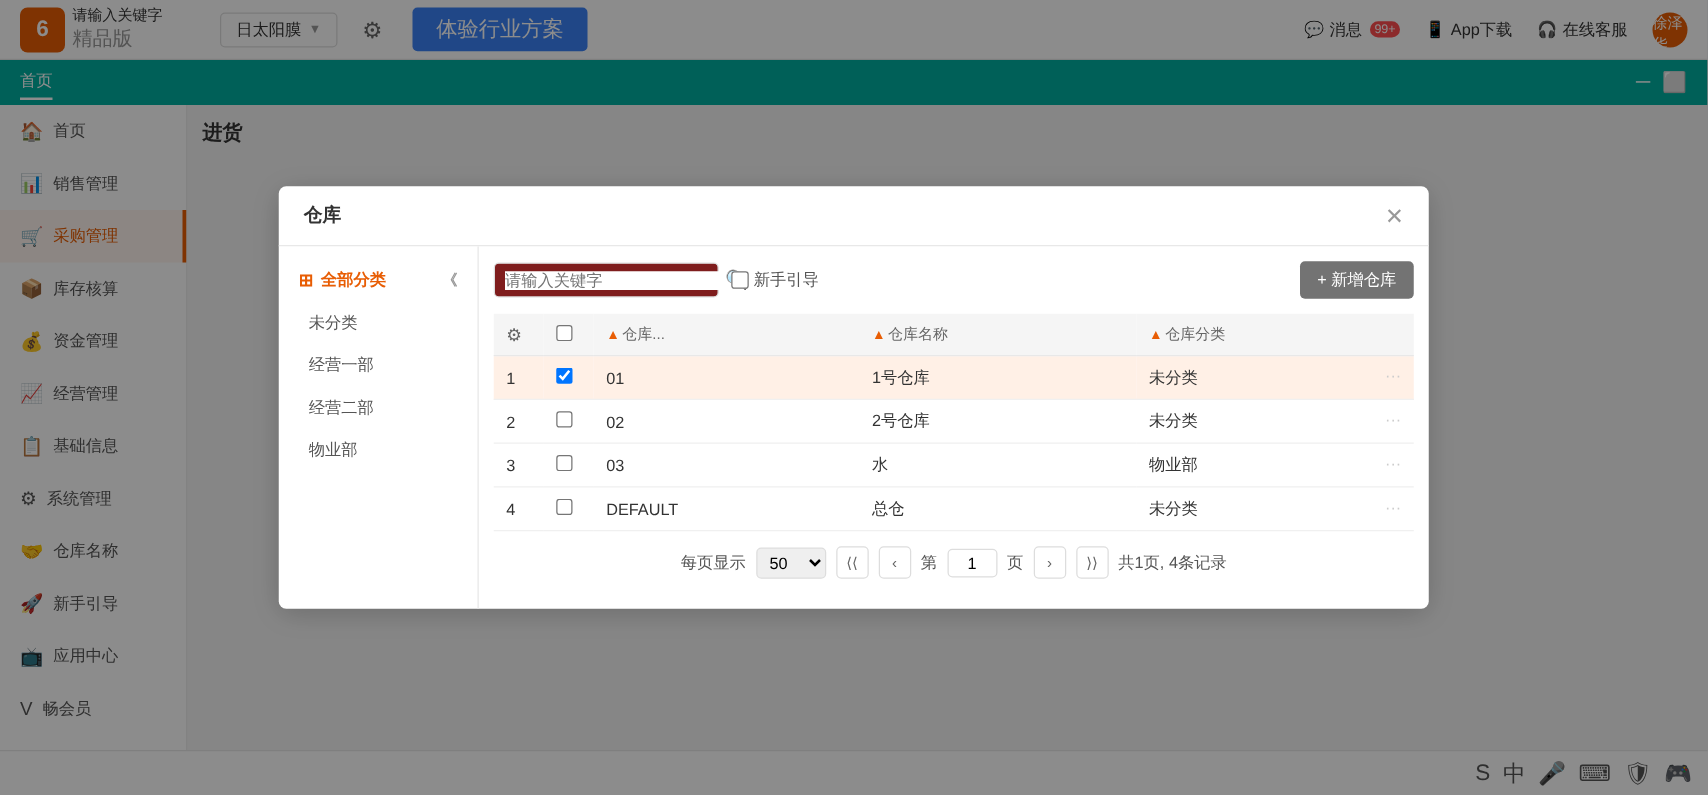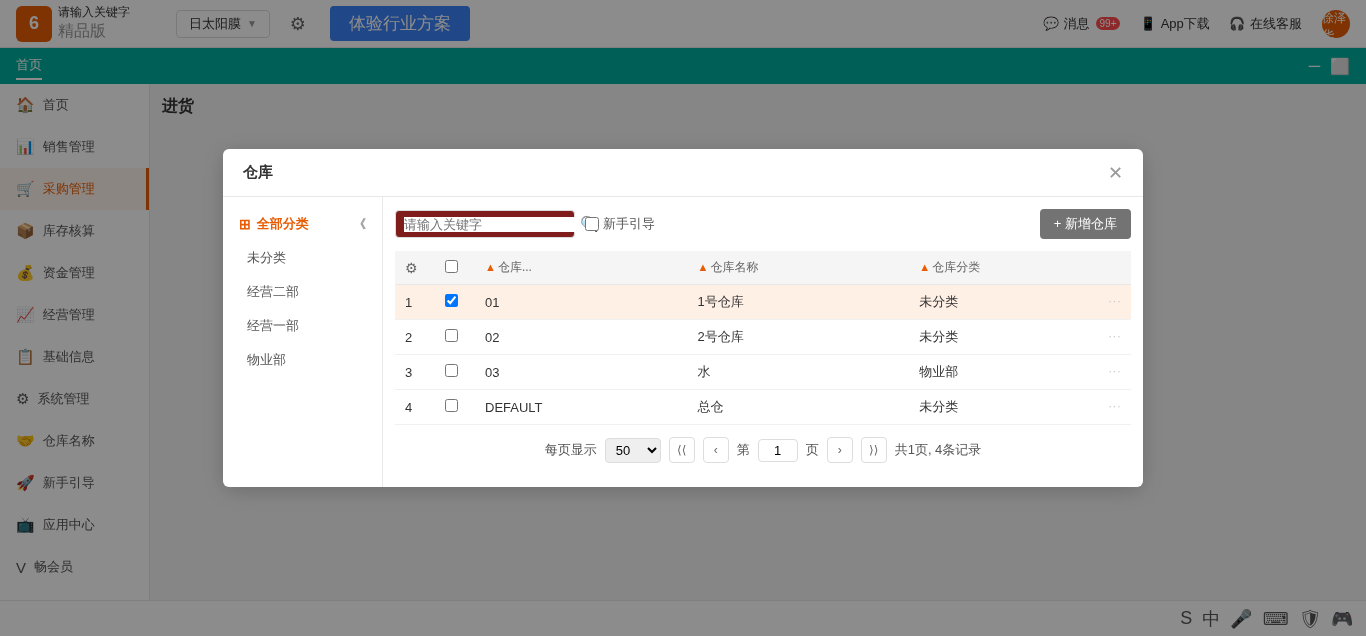--- a/index.html
+++ b/index.html
@@ -501,22 +501,22 @@
 
     <div class="modal-body">
 
       <div class="category-sidebar">
         <div class="cat-header">
           <span class="cat-grid-icon">⊞</span>
           <span>全部分类</span>
           <span class="cat-collapse-btn">《</span>
         </div>
         <div class="cat-item">未分类</div>
+        <div class="cat-item">经营一部</div>
         <div class="cat-item">经营二部</div>
-        <div class="cat-item">经营一部</div>
         <div class="cat-item">物业部</div>
       </div>
 
       <div class="table-area">
 
         <div class="table-toolbar">
           <div class="search-input-wrap">
             <input class="search-input" type="text" placeholder="请输入关键字" style="">
             <span class="search-icon-btn">🔍</span>
           </div>

